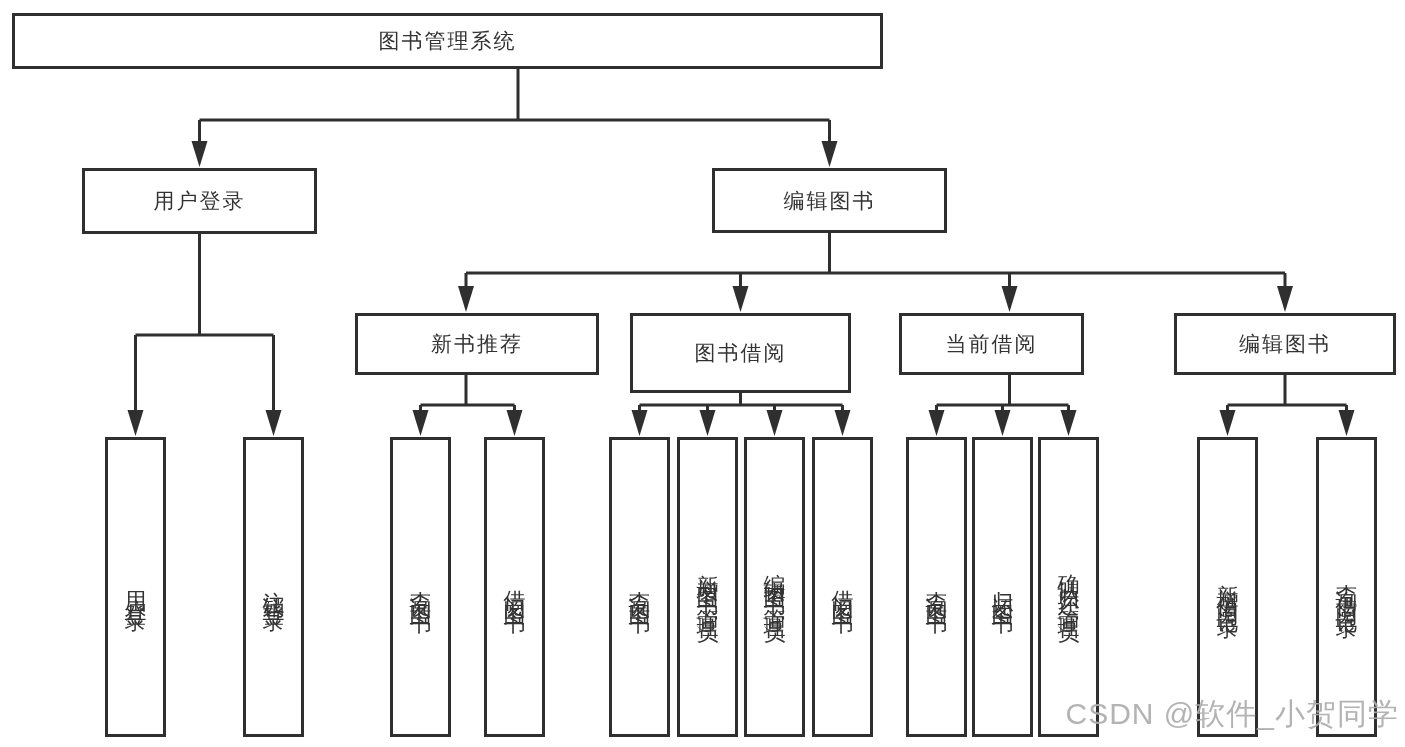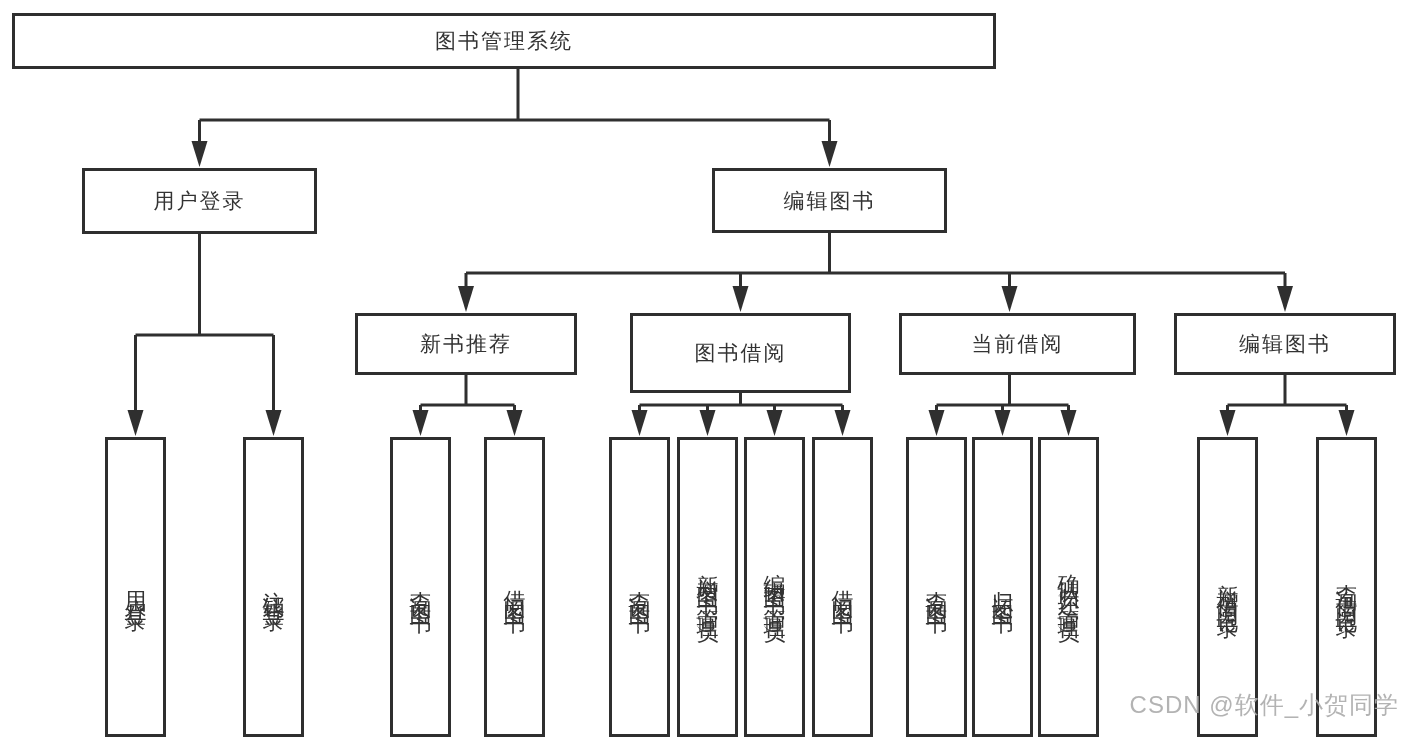--- a/index.html
+++ b/index.html
@@ -37,22 +37,22 @@
     width: 61px;
     height: 300px;
     font-size: 22px;
     letter-spacing: 7px;
     writing-mode: vertical-rl;
     text-orientation: mixed;
   }
   .watermark {
     position: absolute;
     right: 6px;
-    bottom: 26px;
-    font-size: 24px;
+    bottom: 12px;
+    font-size: 30px;
     color: rgba(172,172,172,0.92);
     letter-spacing: 1px;
     z-index: 5;
     white-space: nowrap;
   }
 </style>
 </head>
 <body>
 
 <div class="canvas">
@@ -83,28 +83,28 @@
       <polygon points="766.5,410 782.5,410 774.5,436"></polygon>
       <polygon points="834.5,410 850.5,410 842.5,436"></polygon>
       <polygon points="928.5,410 944.5,410 936.5,436"></polygon>
       <polygon points="994.5,410 1010.5,410 1002.5,436"></polygon>
       <polygon points="1060.5,410 1076.5,410 1068.5,436"></polygon>
       <polygon points="1219.5,410 1235.5,410 1227.5,436"></polygon>
       <polygon points="1338.5,410 1354.5,410 1346.5,436"></polygon>
     </g>
   </svg>
 
-  <div class="hbox" style="left:12px; top:13px; width:984px; height:56px;">图书管理系统</div>
+  <div class="hbox" style="left:12px; top:13px; width:871px; height:56px;">图书管理系统</div>
 
   <div class="hbox" style="left:82px; top:168px; width:235px; height:66px;">用户登录</div>
   <div class="hbox" style="left:712px; top:168px; width:235px; height:65px;">编辑图书</div>
 
-  <div class="hbox" style="left:355px; top:313px; width:222px; height:62px;">新书推荐</div>
+  <div class="hbox" style="left:355px; top:313px; width:244px; height:62px;">新书推荐</div>
   <div class="hbox" style="left:630px; top:313px; width:221px; height:80px;">图书借阅</div>
-  <div class="hbox" style="left:899px; top:313px; width:237px; height:62px;">当前借阅</div>
+  <div class="hbox" style="left:899px; top:313px; width:185px; height:62px;">当前借阅</div>
   <div class="hbox" style="left:1174px; top:313px; width:222px; height:62px;">编辑图书</div>
 
   <div class="vbox" style="left:105px;">用户登录</div>
   <div class="vbox" style="left:243px;">注销登录</div>
 
   <div class="vbox" style="left:390px;">查询图书</div>
   <div class="vbox" style="left:484px;">借阅图书</div>
 
   <div class="vbox" style="left:609px;">查询图书</div>
   <div class="vbox" style="left:677px;">新增图书（管理员）</div>

